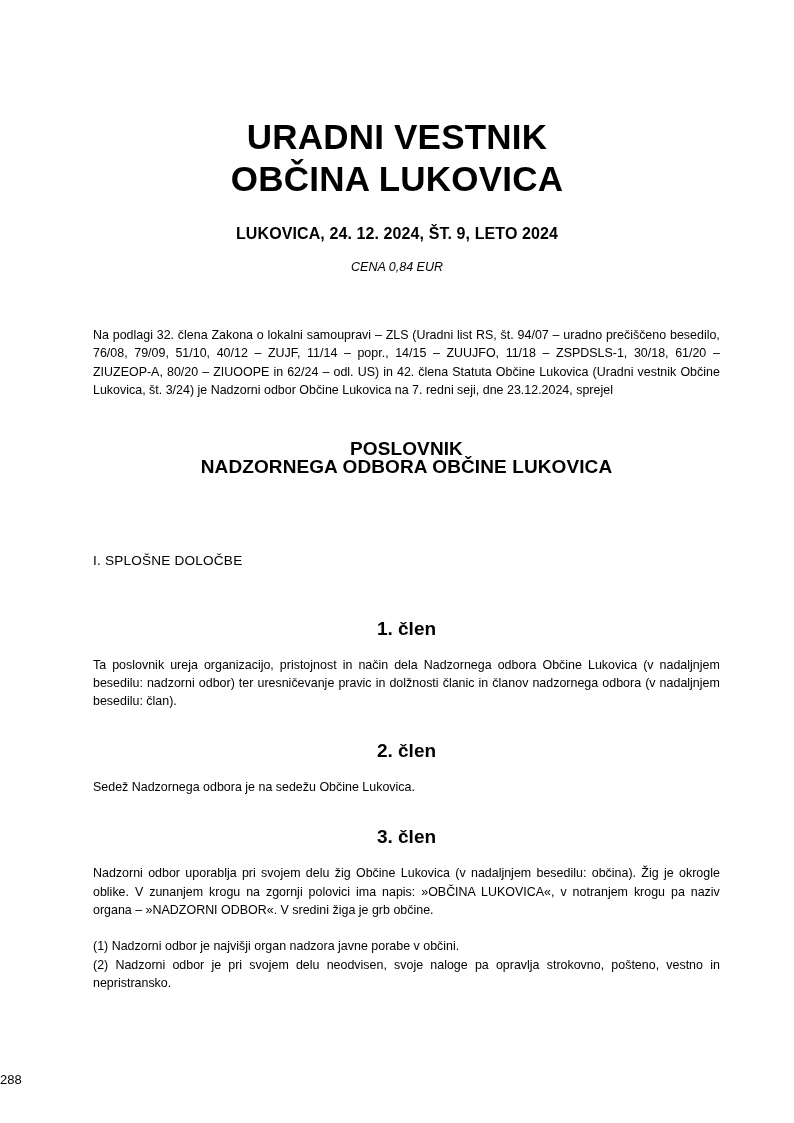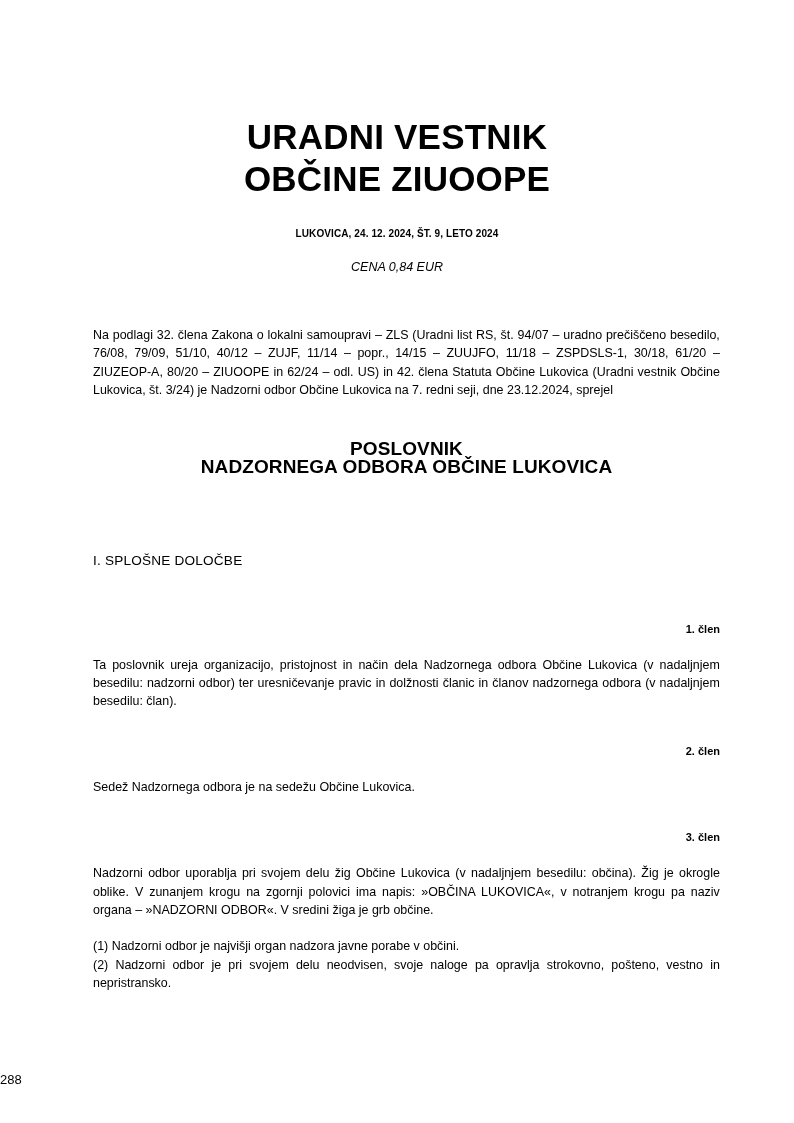--- a/index.html
+++ b/index.html
@@ -35,21 +35,21 @@
   .masthead-line {
     font-weight: bold;
     font-size: 35px;
     line-height: 42px;
     letter-spacing: 0.2px;
     white-space: nowrap;
   }
   .issue-line {
     margin-top: 24px;
     font-weight: bold;
-    font-size: 10px;
+    font-size: 16px;
     line-height: 20px;
     letter-spacing: 0.1px;
   }
   .price-line {
     margin-top: 15px;
     font-style: italic;
     font-size: 12.5px;
     line-height: 16px;
     text-align: center;
   }
@@ -93,24 +93,24 @@
     font-weight: normal;
     font-size: 13.6px;
     line-height: 18px;
     letter-spacing: 0.2px;
   }
 
   .article {
     margin-top: 0;
   }
   .article-number {
-    text-align: right;
+    text-align: center;
     font-family: "Liberation Sans Narrow", "Liberation Sans", sans-serif;
     font-weight: bold;
-    font-size: 11px;
+    font-size: 19px;
     line-height: 18px;
   }
   .art-1 .article-number { margin-top: 50px; }
   .art-1 .article-body  { margin-top: 18px; }
 
   .art-2 .article-number { margin-top: 31px; }
   .art-2 .article-body  { margin-top: 18px; }
 
   .art-3 .article-number { margin-top: 32px; }
   .art-3 .article-body  { margin-top: 18px; }
@@ -130,21 +130,21 @@
     line-height: 16px;
   }
 </style>
 </head>
 <body>
 
 <div class="page">
 
   <div class="masthead">
     <div class="masthead-line">URADNI VESTNIK</div>
-    <div class="masthead-line">OBČINE ZIUOOPE</div>
+    <div class="masthead-line">OBČINA LUKOVICA</div>
     <div class="issue-line">LUKOVICA, 24. 12. 2024, ŠT. 9, LETO 2024</div>
     <div class="price-line">CENA 0,84 EUR</div>
   </div>
 
   <div class="content">
 
     <p class="para last-line-left">Na podlagi 32. člena Zakona o lokalni samoupravi – ZLS (Uradni list RS, št. 94/07 – uradno prečiščeno besedilo, 76/08, 79/09, 51/10, 40/12 – ZUJF, 11/14 – popr., 14/15 – ZUUJFO, 11/18 – ZSPDSLS-1, 30/18, 61/20 – ZIUZEOP-A, 80/20 – ZIUOOPE in 62/24 – odl. US) in 42. člena Statuta Občine Lukovica (Uradni vestnik Občine Lukovica, št. 3/24) je Nadzorni odbor Občine Lukovica na 7. redni seji, dne 23.12.2024, sprejel</p>
 
     <div class="doc-title">
       <div>POSLOVNIK</div>

